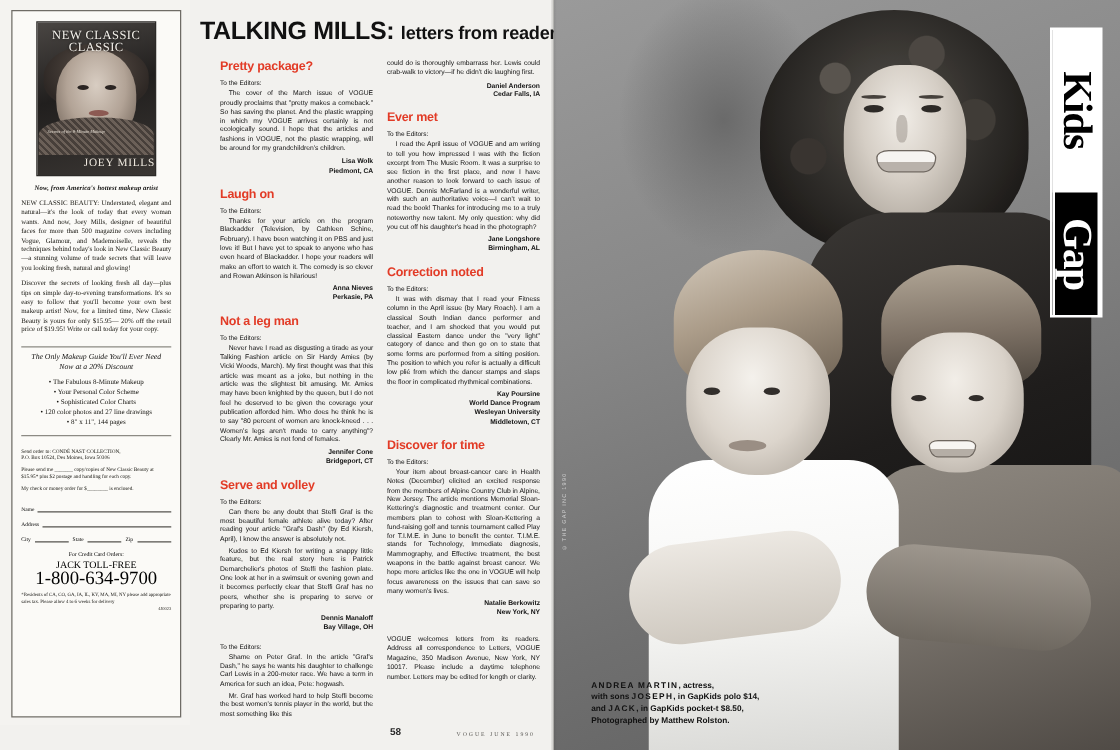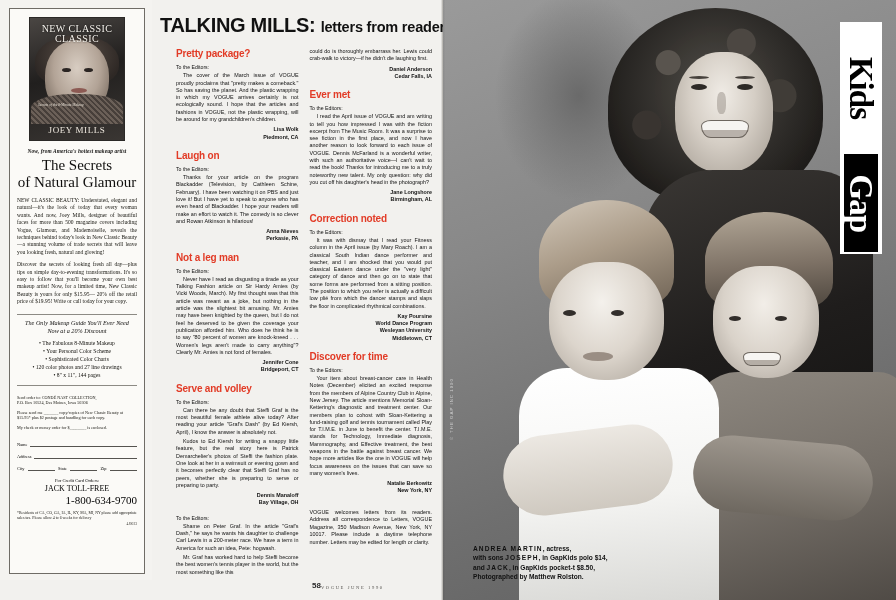--- a/index.html
+++ b/index.html
@@ -56,21 +56,21 @@
     background:#2a2422; top:50px; }
   .bc-eye.l { left:32px; } .bc-eye.r { left:54px; }
   .bc-mouth { position:absolute; width:16px; height:5px; border-radius:50%;
     background:#8c5a53; top:70px; left:41px; }
   .bc-shoulder {
     position:absolute; bottom:16px; left:50%; transform:translateX(-50%);
     width:92px; height:30px; border-radius:46% 46% 0 0;
     background:repeating-linear-gradient(45deg,#6b6058 0 2px,#473f3a 2px 4px);
   }
   .bc-author {
-    position:absolute; bottom:5px; left:0; right:0; text-align:center;
+    position:absolute; bottom:5px; left:0; right:0; text-align:right;
     color:#efe9df; font-size:9px; letter-spacing:.6px;
     font-family:"Liberation Serif", serif;
   }
   .bc-sub {
     position:absolute; bottom:32px; left:8px; width:46px;
     color:#e2dbd0; font-size:3.6px; line-height:5px; font-style:italic;
   }
   .ad-kicker {
     text-align:center; font-style:italic; font-weight:bold;
     font-size:5.4px; margin-top:7px; color:#141312; letter-spacing:.1px;
@@ -89,21 +89,21 @@
      margin-top:4px; }
   .ad-order { font-size:4.2px; line-height:5.6px; color:#16150f; margin-top:5px; }
   .ad-order p { margin-bottom:4px; }
   .ad-fieldrow { display:flex; align-items:flex-end; gap:3px; margin-top:6px;
      font-size:4.4px; }
   .ad-fieldrow .lbl { white-space:nowrap; }
   .ad-fieldrow .fill { flex:1; border-bottom:1px solid #55534f; height:6px; }
   .ad-cc { text-align:center; font-size:4.6px; margin-top:7px; }
   .ad-toll { text-align:center; font-size:8px; line-height:10px; margin-top:1px;
      font-family:"Liberation Serif", serif; }
-  .ad-phone { text-align:right; font-size:11px; line-height:12px;
+  .ad-phone { text-align:center; font-size:15px; line-height:12px;
      font-family:"Liberation Serif", serif; }
   .ad-fine { font-size:3.9px; line-height:5.2px; margin-top:5px; color:#1a1915; }
   .ad-code { text-align:right; font-size:3.6px; color:#33312c; margin-top:1px; }
 
   
   .edit-area {
     position:absolute; left:152px; top:0; right:0; bottom:0;
     padding:14px 10px 8px 8px; background:#f2f1ee;
   }
   .masthead {
@@ -121,21 +121,21 @@
   }
   .l-head.first { margin-top:0; }
   .l-salut { font-size:5.2px; margin-bottom:1px; }
   .l-body { text-align:justify; text-indent:7px; margin-bottom:2px; }
   .l-body.noind { text-indent:0; }
   .l-sig { text-align:right; font-weight:bold; font-size:5.4px; line-height:7.2px;
     margin:3px 0 5px 0; }
   .l-note { margin-top:14px; font-size:5.4px; line-height:7.6px; text-align:justify; }
   .footer {
     position:absolute; left:160px; right:14px; bottom:10px;
-    display:flex; align-items:flex-end;
+    display:flex; justify-content:space-between; align-items:flex-end;
   }
   .pageno { font-family:"Liberation Sans", sans-serif; font-weight:bold;
     font-size:8px; color:#2b2b2b; }
   .folio { font-family:"Liberation Serif", serif; font-size:4.6px;
     letter-spacing:1.6px; color:#54524e; }
 
   
   .right-page {
     flex:1; height:600px; position:relative; overflow:hidden;
     background:linear-gradient(145deg,#8e8e8e 0%,#7d7d7d 40%,#6d6d6d 100%);
@@ -297,24 +297,20 @@
           <div class="bc-shoulder"></div>
           <div class="bc-title">
             <b>NEW CLASSIC</b>
             <b>CLASSIC</b>
           </div>
           <div class="bc-sub">Secrets of the 8-Minute Makeup</div>
           <div class="bc-author">JOEY MILLS</div>
         </div>
 
         <div class="ad-kicker">Now, from America's hottest makeup artist</div>
-        <div class="ad-head">
-          <div>The Secrets</div>
-          <div>of Natural Glamour</div>
-        </div>
 
         <div class="ad-body">
           <p>NEW CLASSIC BEAUTY: Understated, elegant and natural—it's the look of today that every woman wants. And now, Joey Mills, designer of beautiful faces for more than 500 magazine covers including Vogue, Glamour, and Mademoiselle, reveals the techniques behind today's look in New Classic Beauty—a stunning volume of trade secrets that will leave you looking fresh, natural and glowing!</p>
           <p>Discover the secrets of looking fresh all day—plus tips on simple day-to-evening transformations. It's so easy to follow that you'll become your own best makeup artist! Now, for a limited time, New Classic Beauty is yours for only $15.95— 20% off the retail price of $19.95! Write or call today for your copy.</p>
         </div>
 
         <div class="ad-rule"></div>
 
         <div class="ad-guide">
           <div>The Only Makeup Guide You'll Ever Need</div>

